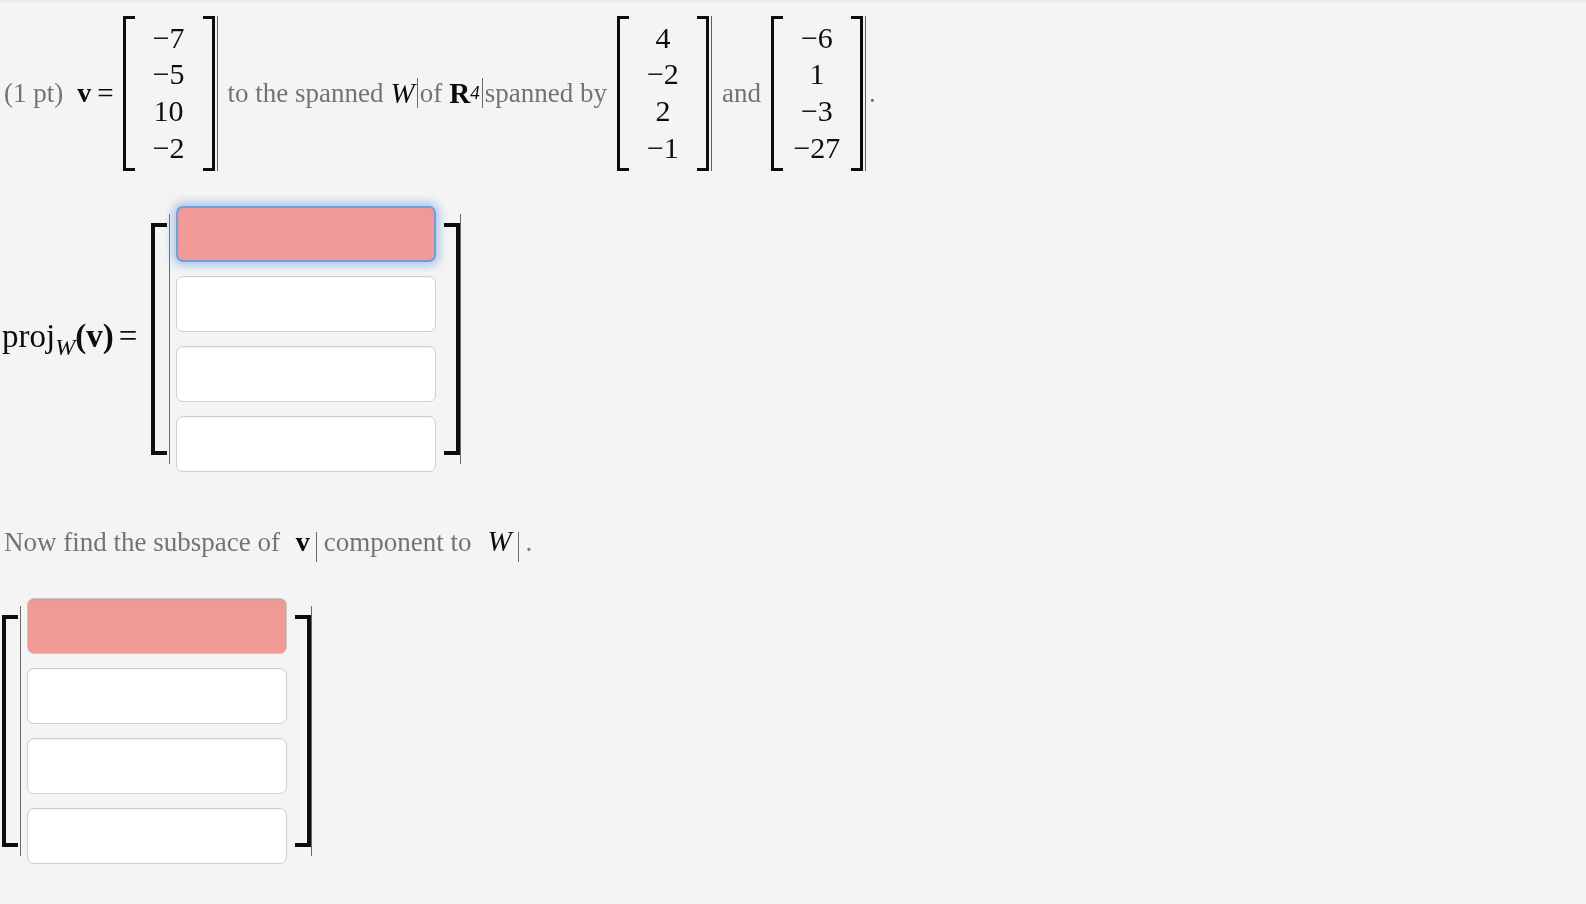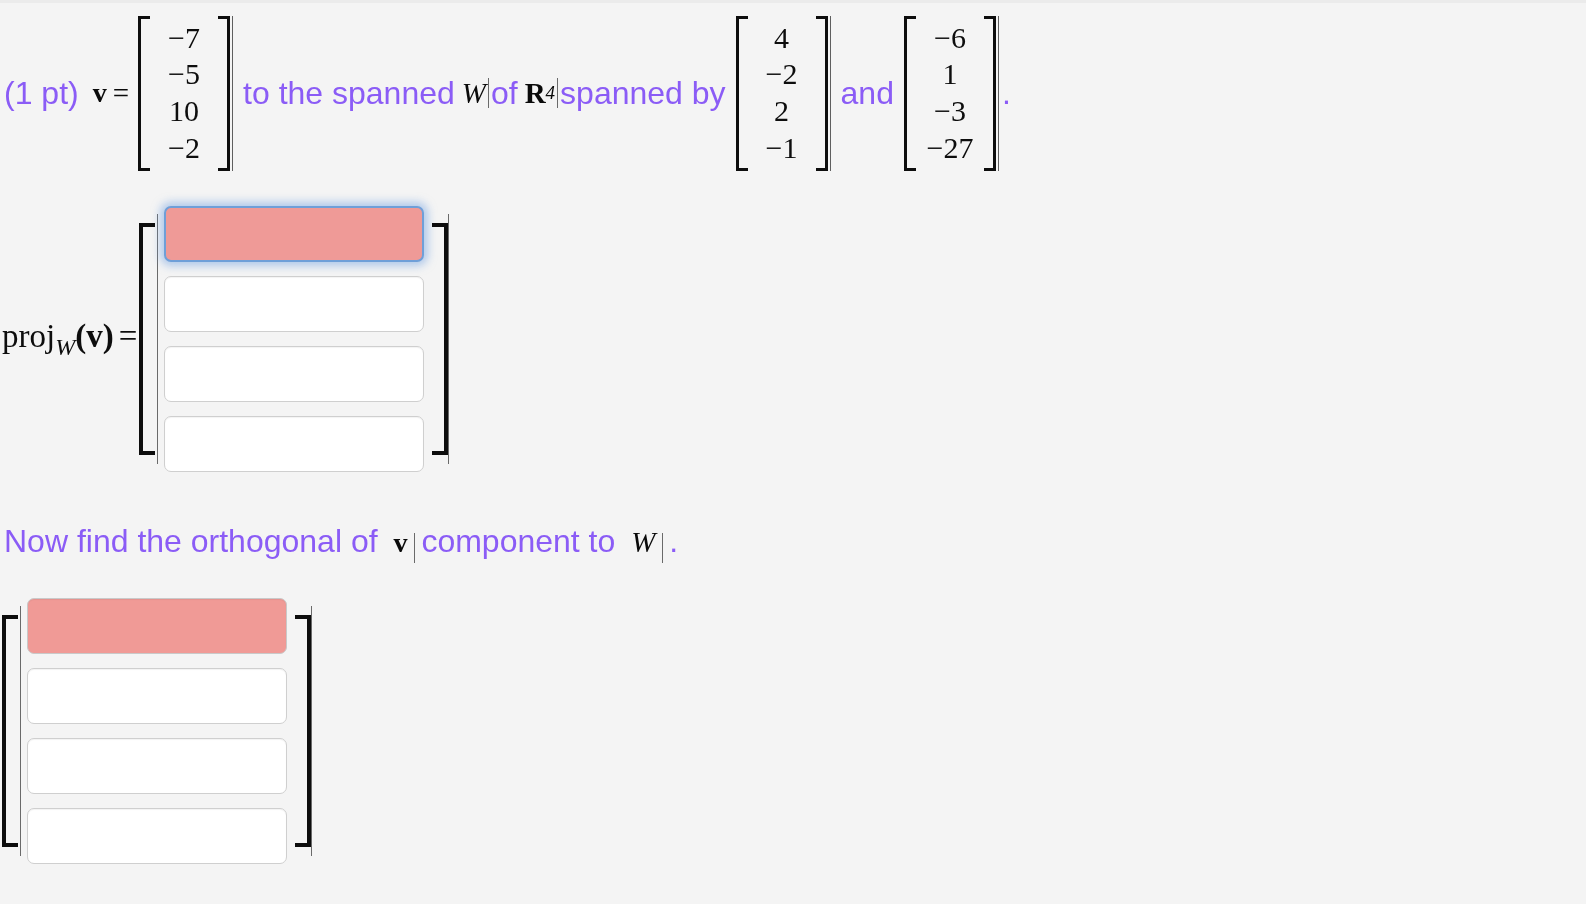--- a/index.html
+++ b/index.html
@@ -28,24 +28,24 @@
   .problem-line {
     position: absolute;
     top: 8px;
     left: 4px;
     display: flex;
     align-items: center;
     height: 170px;
     white-space: nowrap;
   }
   .prose {
-    font-family: Liberation Sans, sans-serif;
-    font-size: 32px;
+    font-family: Liberation Serif, serif;
+    font-size: 27px;
     line-height: 1;
-    color: #8b5cf6;
+    color: #737373;
   }
   .mathvar-bold {
     font-family: "Liberation Serif", serif;
     font-weight: bold;
     font-size: 28px;
     font-style: normal;
   }
   .mathvar-ital {
     font-family: "Liberation Serif", serif;
     font-style: italic;
@@ -128,21 +128,21 @@
     align-items: center;
   }
   #proj-block { top: 206px; left: 2px; }
   #perp-block { top: 598px; left: 2px; }
 
   .fnlabel {
     font-family: "Liberation Serif", serif;
     font-size: 33px;
     color: #0d0d0d;
     white-space: nowrap;
-    padding-right: 2px;
+    padding-right: 14px;
   }
   .fnlabel .sub {
     font-family: "Liberation Serif", serif;
     font-style: italic;
     font-size: 24px;
     vertical-align: sub;
   }
   .fnlabel .bv {
     font-family: "Liberation Serif", serif;
     font-weight: bold;
@@ -319,21 +319,21 @@
     <div class="big-brk big-brk-r">
       <span class="v"></span>
         <span class="t"></span>
         <span class="b"></span>
     </div>
     <div class="big-vrule"></div>
   </div>
 </div>
 
 <div class="mid-line">
-  <span class="prose">Now find the orthogonal of</span>
+  <span class="prose">Now find the subspace of</span>
   <span class="gap"></span>
   <span class="mathvar-bold">v</span>
   <span class="thinbar"></span>
   <span class="prose">component to</span>
   <span class="gap"></span>
   <span class="mathvar-ital">W</span>
   <span class="thinbar"></span>
   <span class="prose">.</span>
 </div>
 

